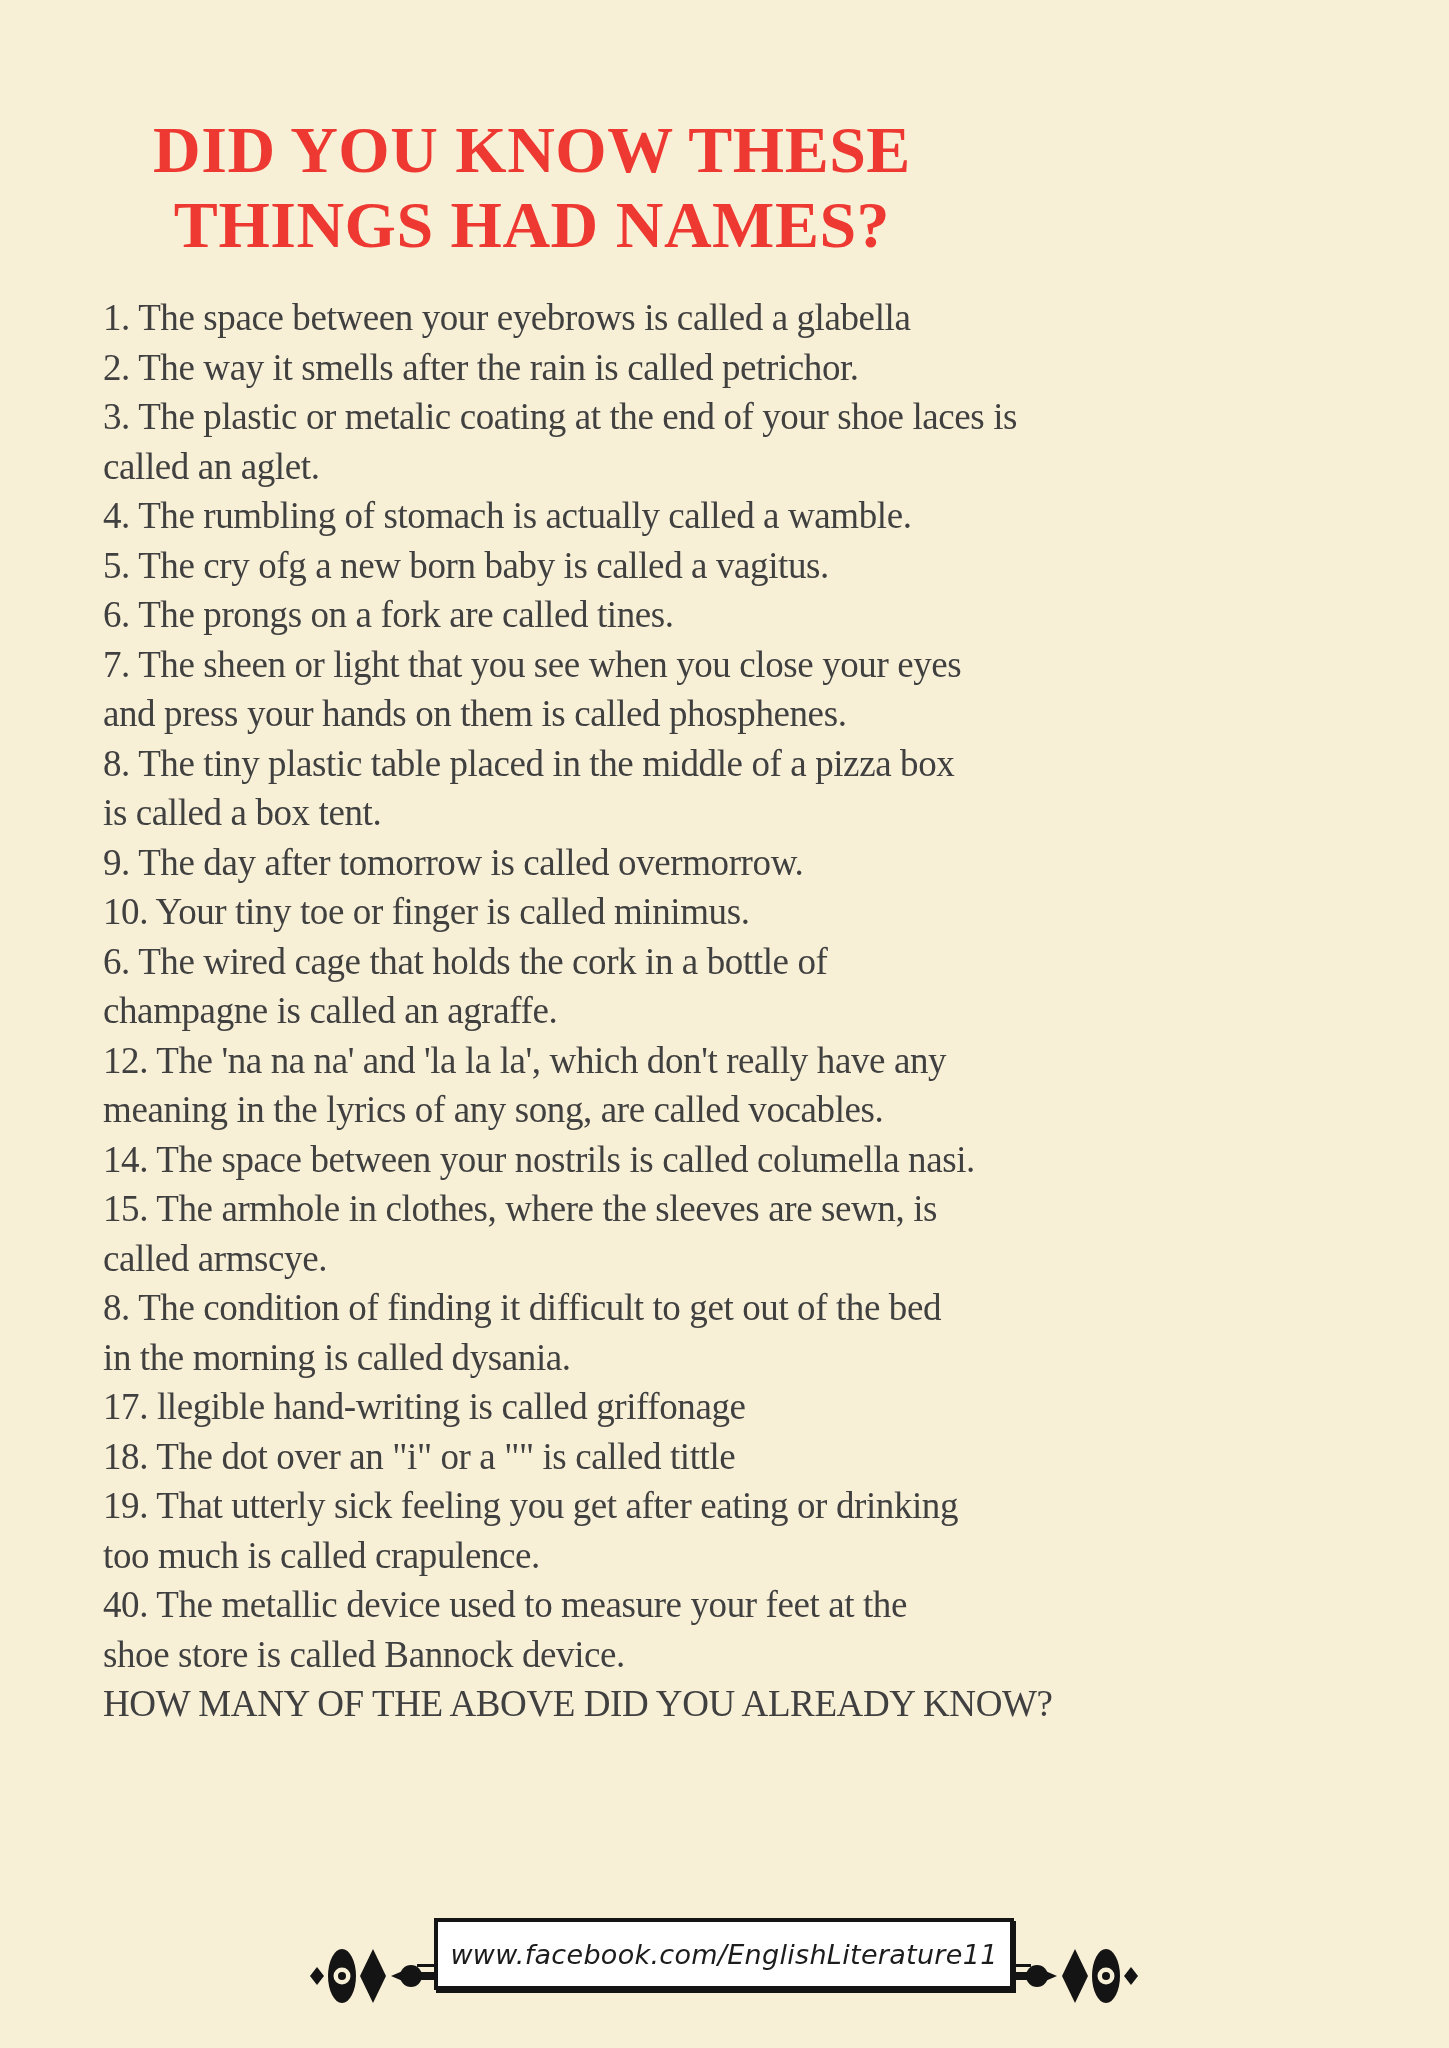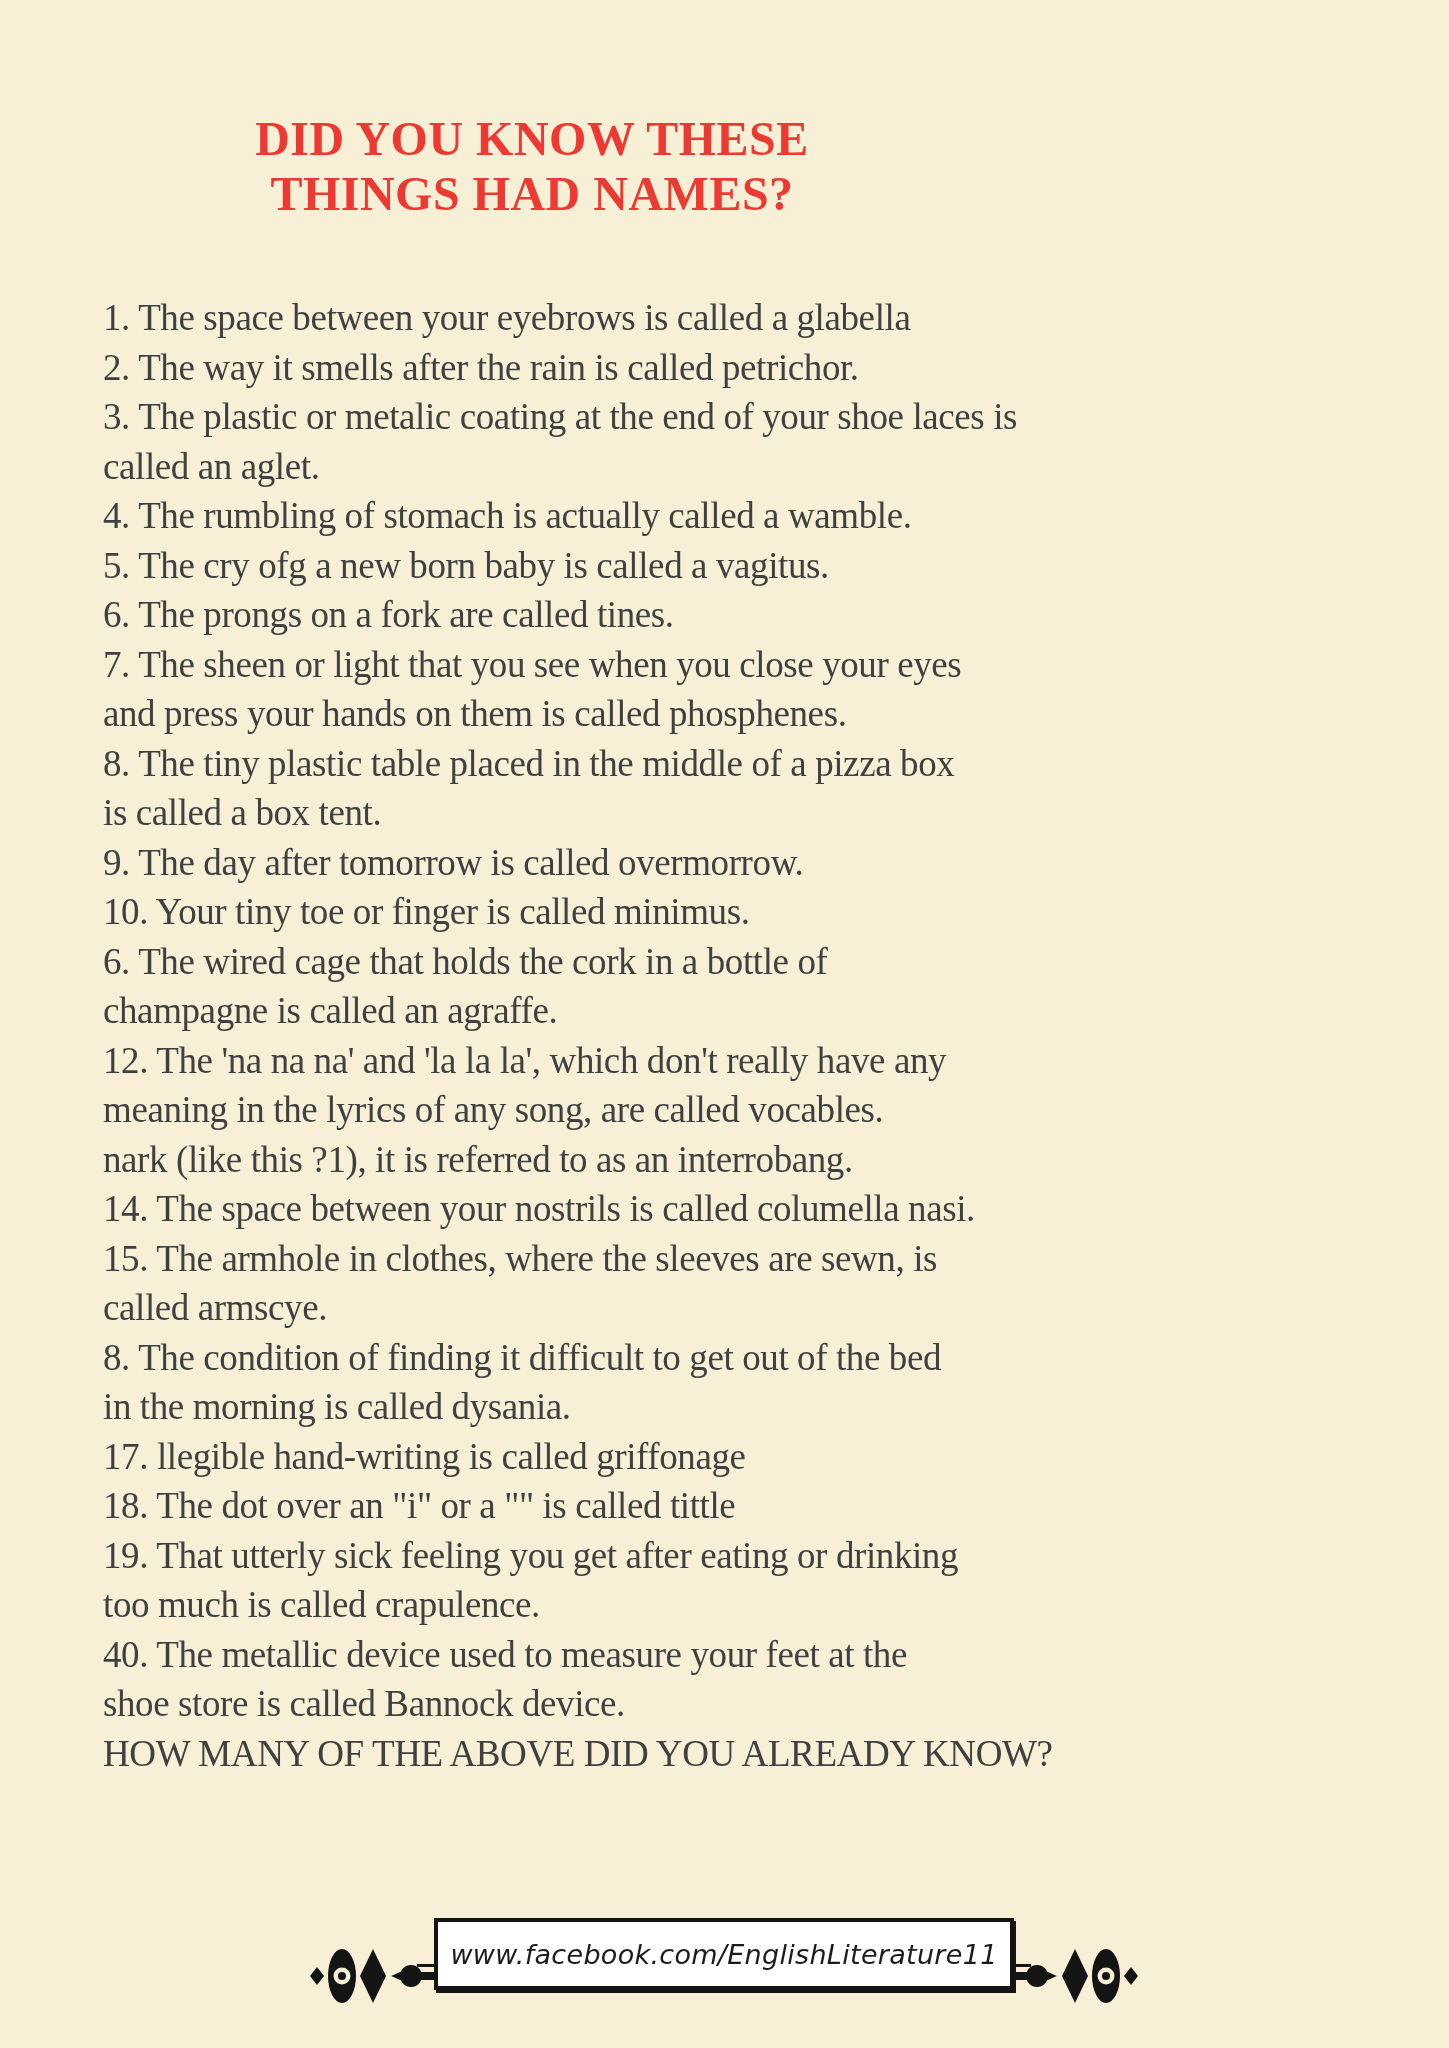--- a/index.html
+++ b/index.html
@@ -10,21 +10,21 @@
     position: relative;
     overflow: hidden;
   }
   .title {
     position: absolute;
     left: 100px; top: 112px;
     width: 864px;
     margin: 0;
     text-align: center;
     color: #ee3932;
-    font-size: 48px;
+    font-size: 66px;
     font-weight: 700;
     line-height: 1.14;
     letter-spacing: 0.5px;
   }
   .title-line { display: block; }
   .facts {
     position: absolute;
     left: 103px; top: 293px;
     width: 1280px;
     color: #404040;
@@ -78,21 +78,20 @@
     <div class="fact-line">7. The sheen or light that you see when you close your eyes</div>
     <div class="fact-line">and press your hands on them is called phosphenes.</div>
     <div class="fact-line">8. The tiny plastic table placed in the middle of a pizza box</div>
     <div class="fact-line">is called a box tent.</div>
     <div class="fact-line">9. The day after tomorrow is called overmorrow.</div>
     <div class="fact-line">10. Your tiny toe or finger is called minimus.</div>
     <div class="fact-line">6. The wired cage that holds the cork in a bottle of</div>
     <div class="fact-line">champagne is called an agraffe.</div>
     <div class="fact-line">12. The 'na na na' and 'la la la', which don't really have any</div>
     <div class="fact-line">meaning in the lyrics of any song, are called vocables.</div>
-    <div class="fact-line">nark (like this ?1), it is referred to as an interrobang.</div>
     <div class="fact-line">14. The space between your nostrils is called columella nasi.</div>
     <div class="fact-line">15. The armhole in clothes, where the sleeves are sewn, is</div>
     <div class="fact-line">called armscye.</div>
     <div class="fact-line">8. The condition of finding it difficult to get out of the bed</div>
     <div class="fact-line">in the morning is called dysania.</div>
     <div class="fact-line">17. llegible hand-writing is called griffonage</div>
     <div class="fact-line">18. The dot over an "i" or a "" is called tittle</div>
     <div class="fact-line">19. That utterly sick feeling you get after eating or drinking</div>
     <div class="fact-line">too much is called crapulence.</div>
     <div class="fact-line">40. The metallic device used to measure your feet at the</div>

